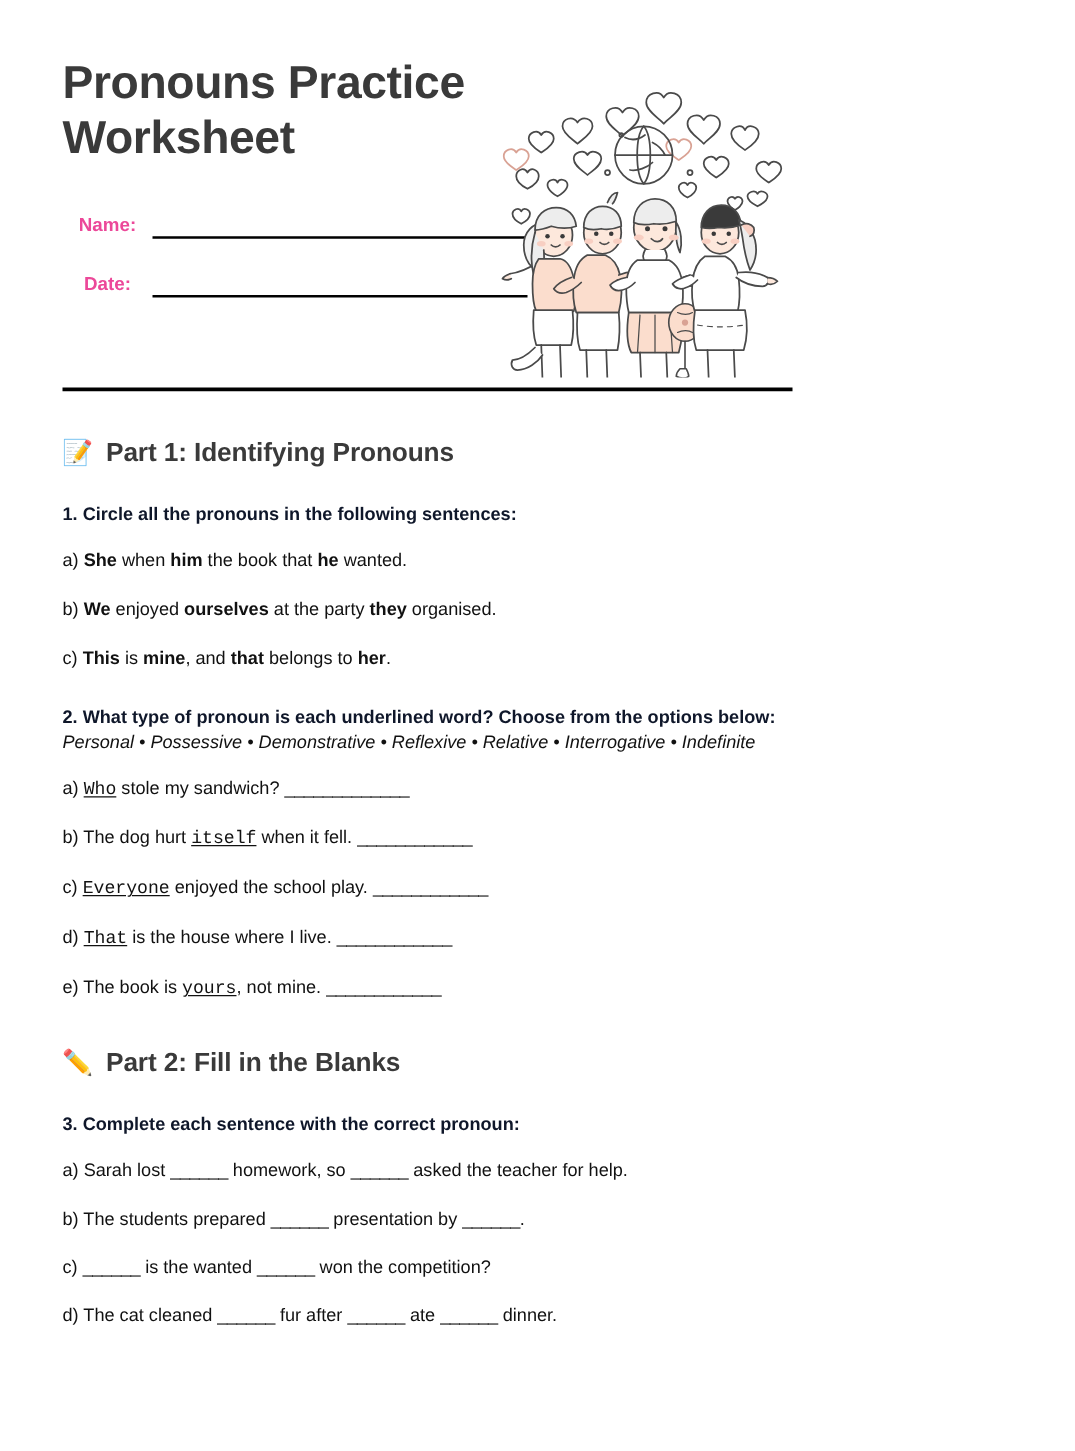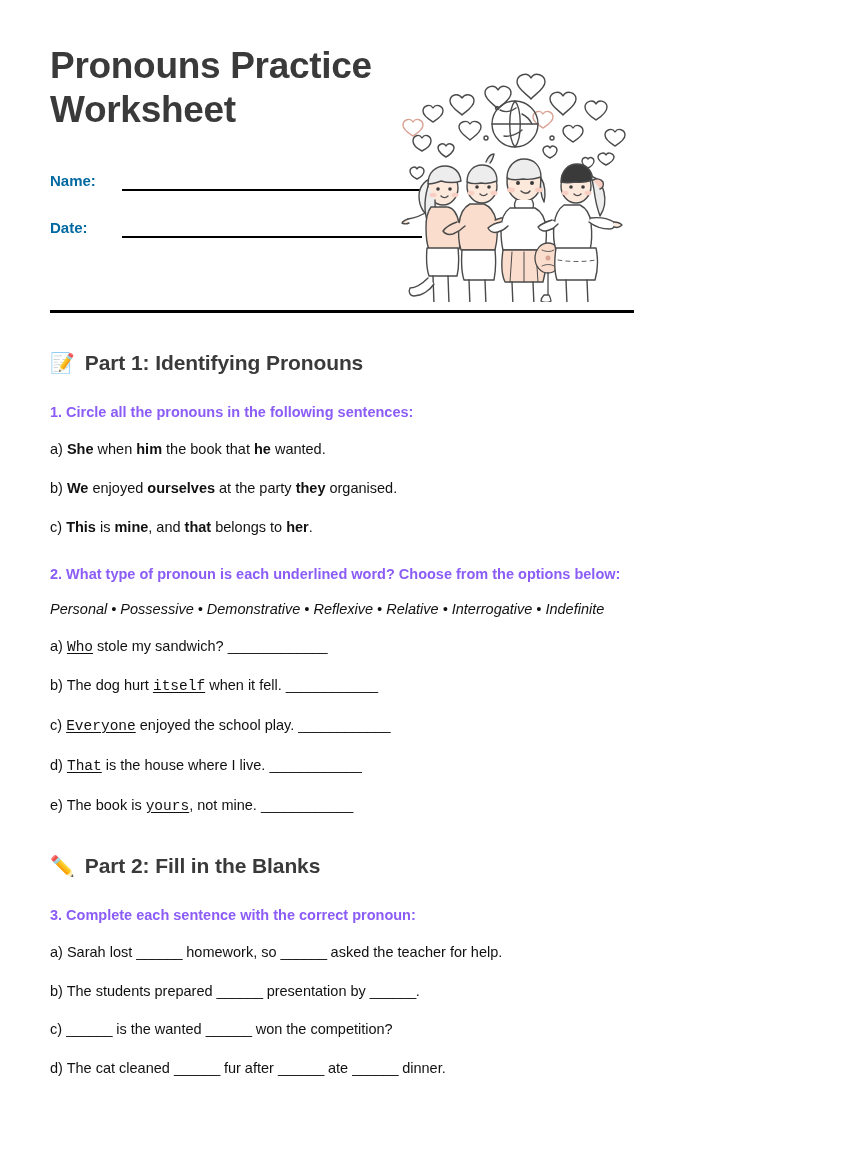--- a/index.html
+++ b/index.html
@@ -40,25 +40,26 @@
   }
   .meta-row {
     display: flex;
     align-items: flex-end;
     height: 30px;
     margin-bottom: 17px;
   }
   .meta-label {
     font-size: 15px;
     font-weight: bold;
-    color: #0369a1;
+    color: #ec4899;
     width: 72px;
     flex: 0 0 72px;
     line-height: 1.2;
     padding-bottom: 2px;
+    text-align: center;
   }
   .meta-rule {
     flex: 0 0 300px;
     height: 0;
     border-bottom: 2px solid #000;
     margin-bottom: 1px;
   }
 
   
   .illustration {
@@ -88,36 +89,36 @@
     font-weight: bold;
     color: #3a3a3a;
     margin: 38px 0 0 0;
     letter-spacing: -0.1px;
   }
   .part-emoji { font-size: 20px; line-height: 1; }
 
   .q-prompt {
     font-size: 14.5px;
     font-weight: bold;
-    color: #8b5cf6;
+    color: #0f172a;
     margin-top: 29px;
   }
   .sentence {
     font-size: 14.5px;
     color: #111;
     margin-top: 20px;
     line-height: 1.3;
   }
   .sentence b { font-weight: bold; }
   .sentence u { text-decoration: underline; text-underline-offset: 2px; font-family: Liberation Mono, monospace; }
   .options {
     font-size: 14.5px;
     font-style: italic;
     color: #111;
-    margin-top: 19px;
+    margin-top: 4px;
   }
   .blank { letter-spacing: -0.4px; }
 </style>
 </head>
 <body>
 
 <div class="page">
 
   <div class="header">
     <h1 class="title">Pronouns Practice Worksheet</h1>

